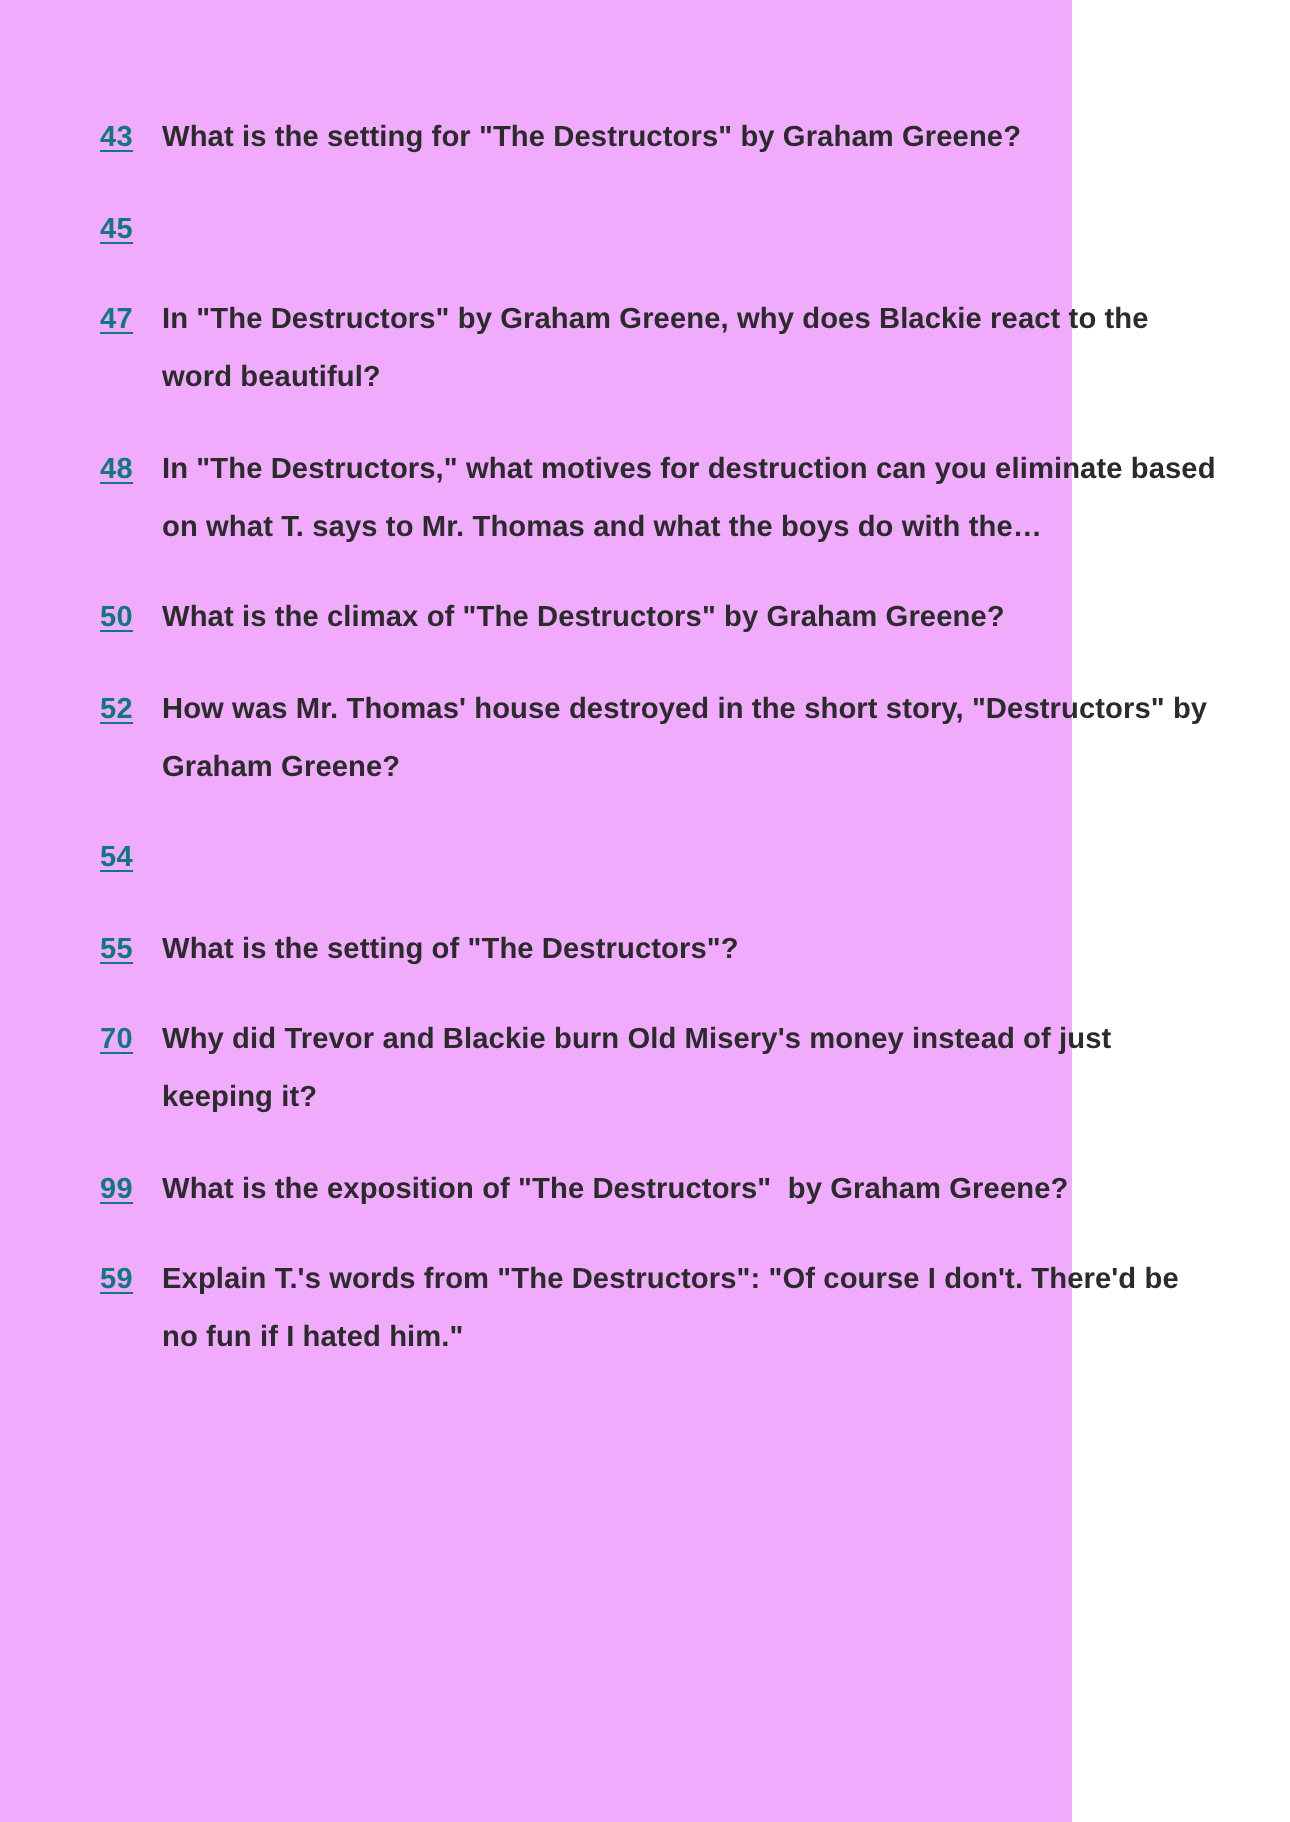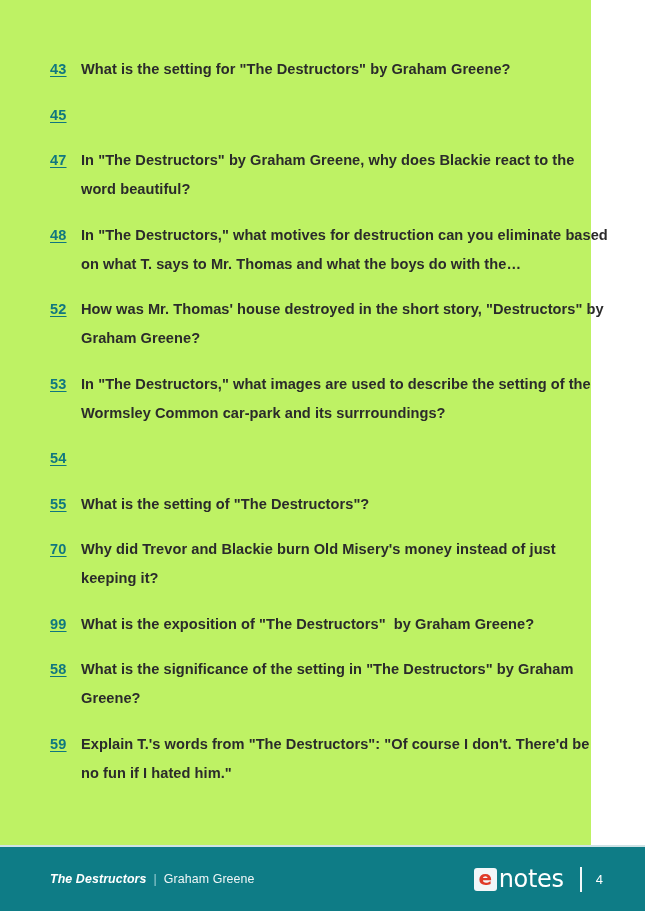--- a/index.html
+++ b/index.html
@@ -14,23 +14,23 @@
     font-family: "Liberation Sans", "DejaVu Sans", sans-serif;
     position: relative;
     overflow: hidden;
     -webkit-font-smoothing: antialiased;
   }
 
   .page {
     position: absolute;
     left: 0;
     top: 0;
-    width: 591px;
+    width: 536px;
     height: 911px;
-    background: #bef264;
+    background: #f0abfc;
   }
 
   
   .question-list {
     position: absolute;
     left: 0;
     top: 0;
     width: 645px;
     padding-top: 55px;
     box-sizing: border-box;
@@ -173,64 +173,42 @@
       </div>
       <div class="question-row">
         <span class="q-number">47</span>
         <span class="q-text">In "The Destructors" by Graham Greene, why does Blackie react to the word beautiful?</span>
       </div>
       <div class="question-row">
         <span class="q-number">48</span>
         <span class="q-text">In "The Destructors," what motives for destruction can you eliminate based on what T. says to Mr. Thomas and what the boys do with the…</span>
       </div>
       <div class="question-row">
+        <span class="q-number">50</span>
+        <span class="q-text">What is the climax of "The Destructors" by Graham Greene?</span>
+      </div>
+      <div class="question-row">
         <span class="q-number">52</span>
         <span class="q-text">How was Mr. Thomas' house destroyed in the short story, "Destructors" by Graham Greene?</span>
       </div>
       <div class="question-row">
-        <span class="q-number">53</span>
-        <span class="q-text">In "The Destructors," what images are used to describe the setting of the Wormsley Common car-park and its surrroundings?</span>
-      </div>
-      <div class="question-row">
         <span class="q-number">54</span>
       </div>
       <div class="question-row">
         <span class="q-number">55</span>
         <span class="q-text">What is the setting of "The Destructors"?</span>
       </div>
       <div class="question-row">
         <span class="q-number">70</span>
         <span class="q-text">Why did Trevor and Blackie burn Old Misery's money instead of just keeping it?</span>
       </div>
       <div class="question-row">
         <span class="q-number">99</span>
         <span class="q-text">What is the exposition of "The Destructors"  by Graham Greene?</span>
       </div>
       <div class="question-row">
-        <span class="q-number">58</span>
-        <span class="q-text">What is the significance of the setting in "The Destructors" by Graham Greene?</span>
-      </div>
-      <div class="question-row">
         <span class="q-number">59</span>
         <span class="q-text">Explain T.'s words from "The Destructors": "Of course I don't. There'd be no fun if I hated him."</span>
       </div>
     </div>
 
-  <div class="footer">
-
-    <div class="footer-left">
-      <span class="footer-title">The Destructors</span>
-      <span class="footer-sep">|</span>
-      <span class="footer-author">Graham Greene</span>
-    </div>
-
-    <div class="footer-right">
-      <div class="logo">
-        <span class="logo-e">e</span>
-        <span class="logo-word">notes</span>
-      </div>
-      <span class="logo-divider"></span>
-      <span class="page-number">4</span>
-    </div>
-
-  </div>
 
 </div>
 
 </body></html>

